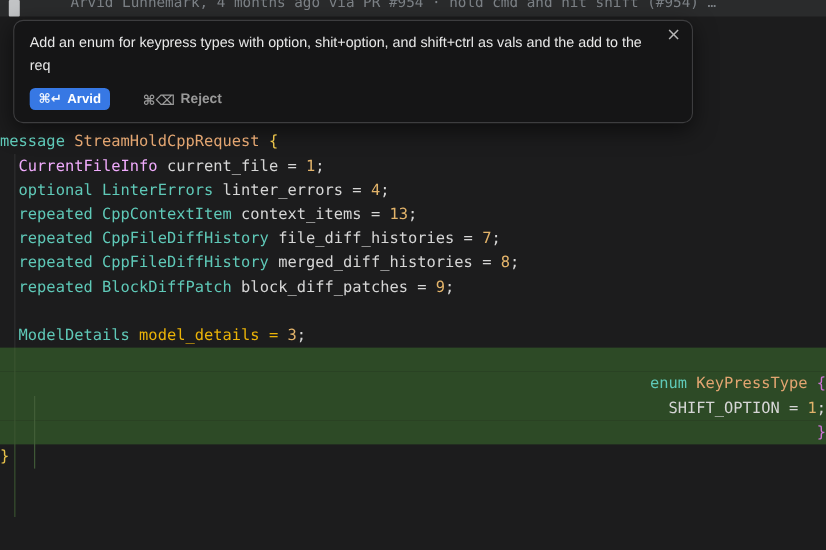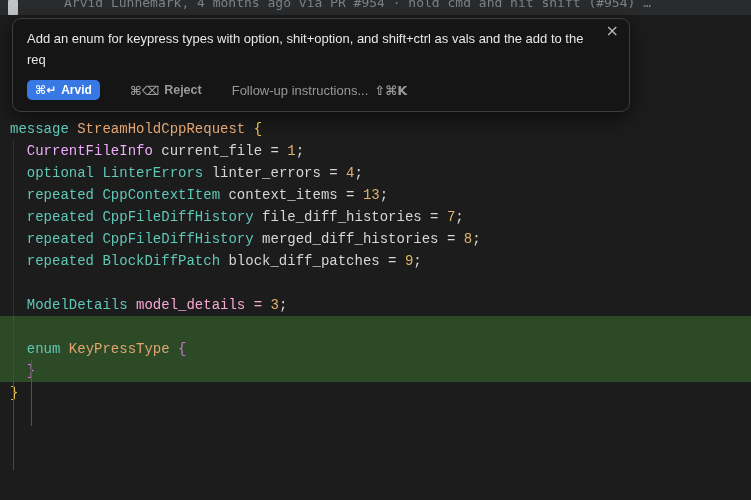--- a/index.html
+++ b/index.html
@@ -22,22 +22,22 @@
   .btn-accept{display:inline-flex;align-items:center;gap:5px;background:var(--accent);color:#fff;
               font-size:12px;font-weight:700;padding:3px 8px;border-radius:5px;cursor:pointer;}
   .btn-reject{display:inline-flex;align-items:center;gap:5px;color:#999;font-size:12.5px;font-weight:600;cursor:pointer;}
   .btn-followup{display:inline-flex;align-items:center;gap:6px;color:#999;font-size:13px;cursor:pointer;}
   .shortcut{font-family:"DejaVu Sans",sans-serif;font-weight:600;}
   .btn-accept .shortcut{opacity:.92;}
 
   
   .code-area{position:absolute;top:118px;left:0;right:0;font-family:"DejaVu Sans Mono",monospace;
              font-size:14px;line-height:22px;}
-  .code-line{height:22px;white-space:pre;padding-left:10px;font-family:Liberation Mono, monospace;}
-  .code-line.added{background:var(--diff-bg);}
+  .code-line{height:22px;white-space:pre;}
+  .code-line.added{background:var(--diff-bg);text-align:right;}
 
   .guide{position:absolute;width:1px;pointer-events:none;}
   .guide-outer-dark{left:13px;top:140px;height:176px;background:#303031;}
   .guide-outer-green{left:13px;top:316px;height:154px;background:#3b5531;}
   .guide-inner-green{left:31px;top:360px;height:66px;background:#44603a;}
 </style>
 </head>
 <body>
 
 <div class="screen">
@@ -52,39 +52,36 @@
     <div class="popup-text">Add an enum for keypress types with option, shit+option, and shift+ctrl as vals and the add to the req</div>
     <div class="popup-actions">
       <span class="btn-accept">
         <span class="shortcut">⌘↵</span>
         <span>Arvid</span>
       </span>
       <span class="btn-reject">
         <span class="shortcut">⌘⌫</span>
         <span>Reject</span>
       </span>
-      <span class="btn-followup">
-        <span>Follow-up instructions...</span>
-        <span class="shortcut">⇧⌘K</span>
-      </span>
     </div>
   </div>
 
   <div class="code-area">
       <div class="code-line"><span style="color: rgb(95, 201, 184);">message </span><span style="color: rgb(226, 165, 113);">StreamHoldCppRequest</span><span style="color: rgb(214, 214, 214);"> </span><span style="color: rgb(232, 194, 74);">{</span></div>
       <div class="code-line"><span style="color: rgb(214, 214, 214);">  </span><span style="color: #f0abfc;">CurrentFileInfo</span><span style="color: rgb(214, 214, 214);"> current_file = </span><span style="color: rgb(226, 179, 106);">1</span><span style="color: rgb(214, 214, 214);">;</span></div>
       <div class="code-line"><span style="color: rgb(214, 214, 214);">  </span><span style="color: rgb(95, 201, 184);">optional</span><span style="color: rgb(214, 214, 214);"> </span><span style="color: rgb(95, 201, 184);">LinterErrors</span><span style="color: rgb(214, 214, 214);"> linter_errors = </span><span style="color: rgb(226, 179, 106);">4</span><span style="color: rgb(214, 214, 214);">;</span></div>
       <div class="code-line"><span style="color: rgb(214, 214, 214);">  </span><span style="color: rgb(95, 201, 184);">repeated</span><span style="color: rgb(214, 214, 214);"> </span><span style="color: rgb(95, 201, 184);">CppContextItem</span><span style="color: rgb(214, 214, 214);"> context_items = </span><span style="color: rgb(226, 179, 106);">13</span><span style="color: rgb(214, 214, 214);">;</span></div>
       <div class="code-line"><span style="color: rgb(214, 214, 214);">  </span><span style="color: rgb(95, 201, 184);">repeated</span><span style="color: rgb(214, 214, 214);"> </span><span style="color: rgb(95, 201, 184);">CppFileDiffHistory</span><span style="color: rgb(214, 214, 214);"> file_diff_histories = </span><span style="color: rgb(226, 179, 106);">7</span><span style="color: rgb(214, 214, 214);">;</span></div>
       <div class="code-line"><span style="color: rgb(214, 214, 214);">  </span><span style="color: rgb(95, 201, 184);">repeated</span><span style="color: rgb(214, 214, 214);"> </span><span style="color: rgb(95, 201, 184);">CppFileDiffHistory</span><span style="color: rgb(214, 214, 214);"> merged_diff_histories = </span><span style="color: rgb(226, 179, 106);">8</span><span style="color: rgb(214, 214, 214);">;</span></div>
       <div class="code-line"><span style="color: rgb(214, 214, 214);">  </span><span style="color: rgb(95, 201, 184);">repeated</span><span style="color: rgb(214, 214, 214);"> </span><span style="color: rgb(95, 201, 184);">BlockDiffPatch</span><span style="color: rgb(214, 214, 214);"> block_diff_patches = </span><span style="color: rgb(226, 179, 106);">9</span><span style="color: rgb(214, 214, 214);">;</span></div>
       <div class="code-line"></div>
-      <div class="code-line"><span style="color: rgb(214, 214, 214);">  </span><span style="color: rgb(95, 201, 184);">ModelDetails</span><span style="color: #f9a8d4;"> model_details = </span><span style="color: rgb(226, 179, 106);">3</span><span style="color: rgb(214, 214, 214);">;</span></div>
+      <div class="code-line"><span style="color: rgb(214, 214, 214);">  </span><span style="color: rgb(95, 201, 184);">ModelDetails</span><span style="color: #eab308;"> model_details = </span><span style="color: rgb(226, 179, 106);">3</span><span style="color: rgb(214, 214, 214);">;</span></div>
       <div class="code-line added"></div>
       <div class="code-line added"><span style="color: rgb(214, 214, 214);">  </span><span style="color: rgb(95, 201, 184);">enum</span><span style="color: rgb(214, 214, 214);"> </span><span style="color: rgb(226, 165, 113);">KeyPressType</span><span style="color: rgb(214, 214, 214);"> </span><span style="color: rgb(207, 115, 214);">{</span></div>
+      <div class="code-line added"><span style="color: rgb(214, 214, 214);">    SHIFT_OPTION = </span><span style="color: rgb(226, 179, 106);">1</span><span style="color: rgb(214, 214, 214);">;</span></div>
       <div class="code-line added"><span style="color: rgb(214, 214, 214);">  </span><span style="color: rgb(207, 115, 214);">}</span></div>
       <div class="code-line"><span style="color: rgb(232, 194, 74);">}</span></div>
     </div>
 
   <div class="guide guide-outer-dark"></div>
   <div class="guide guide-outer-green"></div>
   <div class="guide guide-inner-green"></div>
 
 </div>
 

